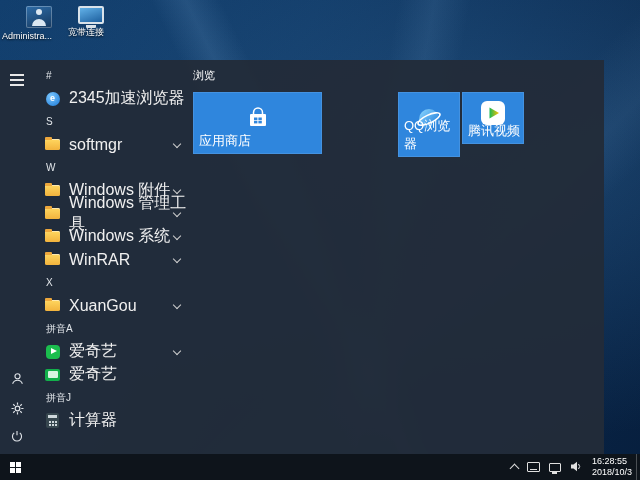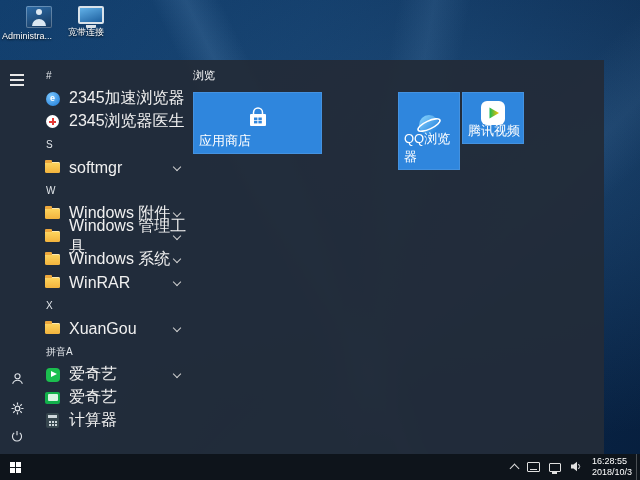--- a/index.html
+++ b/index.html
@@ -56,21 +56,21 @@
   .ic-iqiyi-tv:after{content:"";position:absolute;inset:2.5px;background:#d8f5e3;border-radius:1px}
   .ic-calc{width:13px;height:15px;background:#37474f;border-radius:2px;position:relative}
   .ic-calc:before{content:"";position:absolute;top:2px;left:2px;right:2px;height:3px;background:#cfd8dc}
   .ic-calc:after{content:"";position:absolute;left:3px;top:8px;width:2px;height:2px;background:#cfd8dc;
     box-shadow:3px 0 0 #cfd8dc,6px 0 0 #cfd8dc,0 3px 0 #cfd8dc,3px 3px 0 #cfd8dc,6px 3px 0 #cfd8dc}
 
   
   .group-label{position:absolute;left:193px;top:8px;font-size:11px;color:#fff}
   .tile{position:absolute;background:#2f86dd;color:#fff;box-shadow:inset 0 0 0 1px rgba(255,255,255,.10)}
   .tile-store{left:193px;top:32px;width:129px;height:62px}
-  .tile-qq{left:398px;top:32px;width:62px;height:78px}
+  .tile-qq{left:398px;top:32px;width:62px;height:65px}
   .tile-tx{left:462px;top:32px;width:62px;height:52px}
   .tile .tic{position:absolute;left:50%;top:45%;transform:translate(-50%,-50%)}
   .tile .tlbl{position:absolute;left:6px;bottom:4px;font-size:13px}
 
   
   .taskbar{position:absolute;left:0;bottom:0;width:640px;height:26px;background:#0e141b}
   .start-btn{position:absolute;left:0;top:0;width:30px;height:26px;display:flex;align-items:center;justify-content:center}
   .win-logo{display:grid;grid-template-columns:5px 5px;grid-template-rows:5px 5px;gap:1px}
   .win-logo i{background:#fff;display:block}
   .tray{position:absolute;right:58px;top:0;height:100%;display:flex;align-items:center;gap:9px}
@@ -135,26 +135,20 @@
   <div class="app-list">
     <div class="row hdr">
         <span>#</span>
       </div>
     <div class="row">
       <span class="icw">
           <span class="ic-2345"></span>
         </span>
       <span>2345加速浏览器</span>
     </div>
-    <div class="row">
-      <span class="icw">
-          <span class="ic-doctor"></span>
-        </span>
-      <span>2345浏览器医生</span>
-    </div>
     <div class="row hdr">
         <span>S</span>
       </div>
     <div class="row">
       <span class="icw">
           <span class="ic-folder"></span>
         </span>
       <span>softmgr</span>
       <span class="chev"></span>
     </div>
@@ -208,20 +202,23 @@
         </span>
       <span>爱奇艺</span>
       <span class="chev"></span>
     </div>
     <div class="row">
       <span class="icw">
           <span class="ic-iqiyi-tv"></span>
         </span>
       <span>爱奇艺</span>
     </div>
+    <div class="row hdr">
+        <span>拼音J</span>
+      </div>
     <div class="row">
       <span class="icw">
           <span class="ic-calc"></span>
         </span>
       <span>计算器</span>
     </div>
   </div>
 
   <div class="group-label">浏览</div>
 

